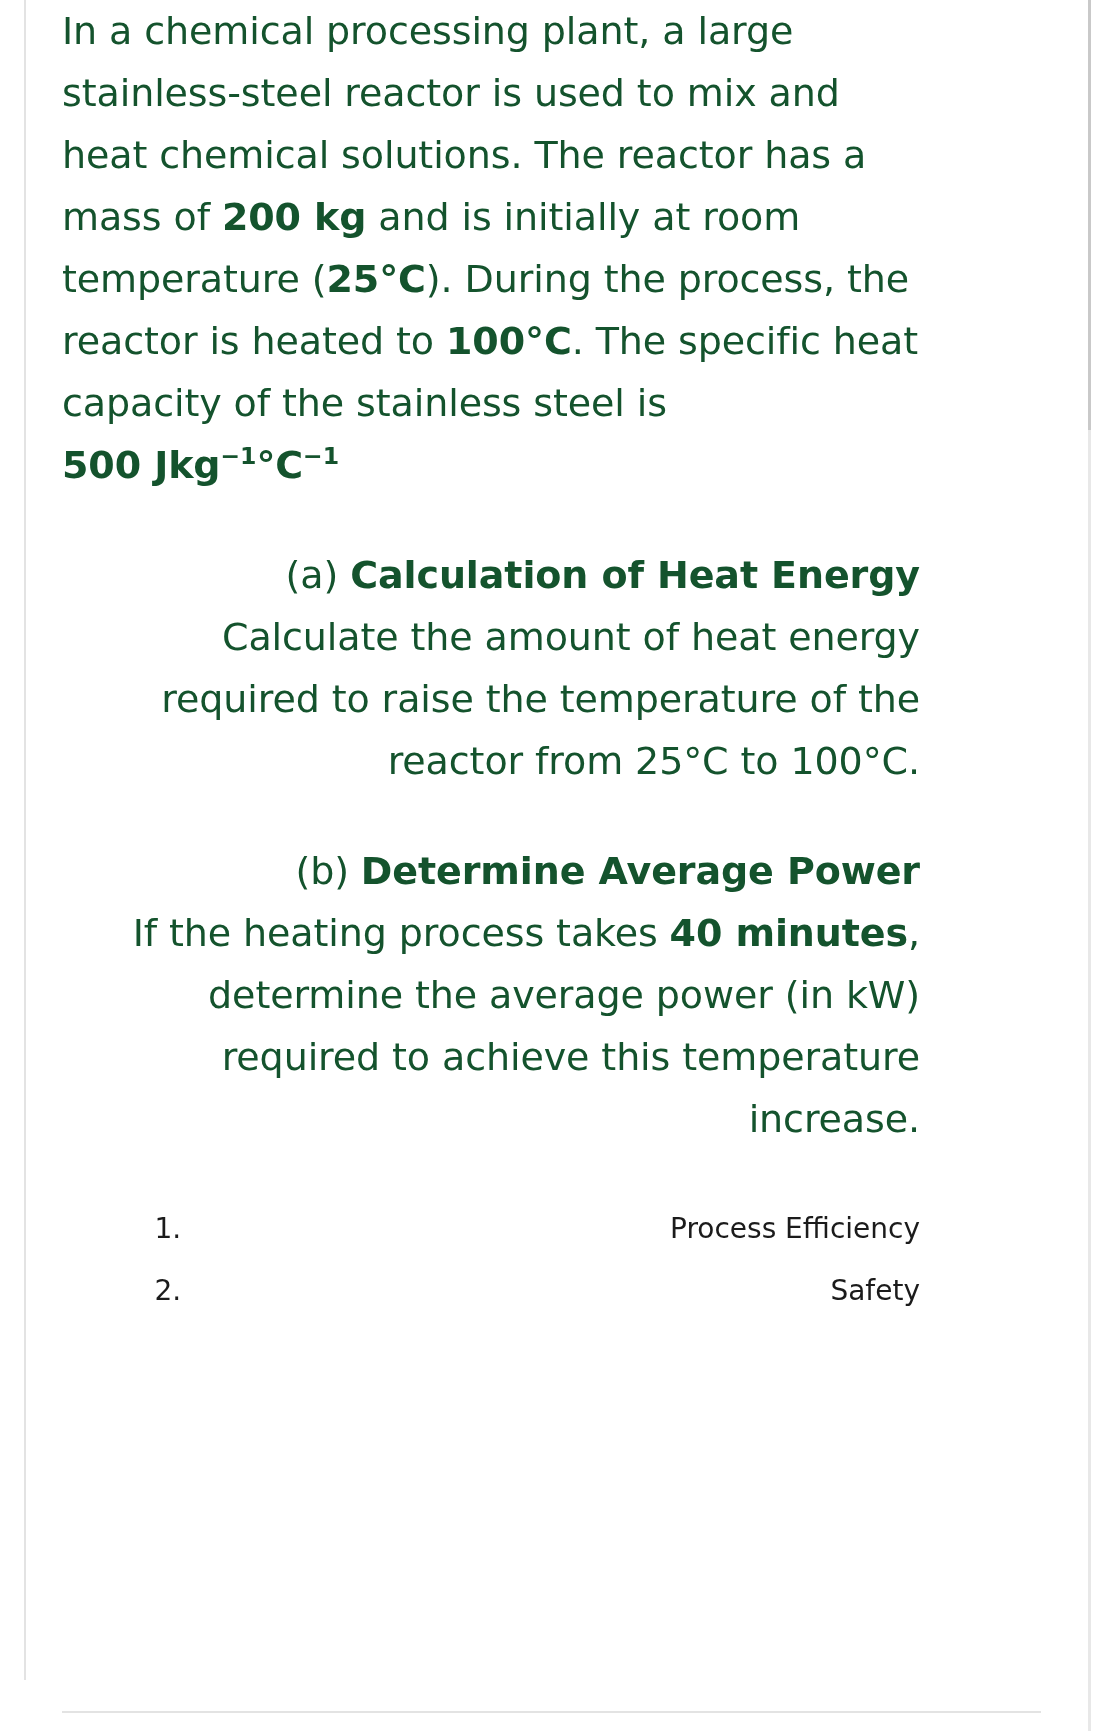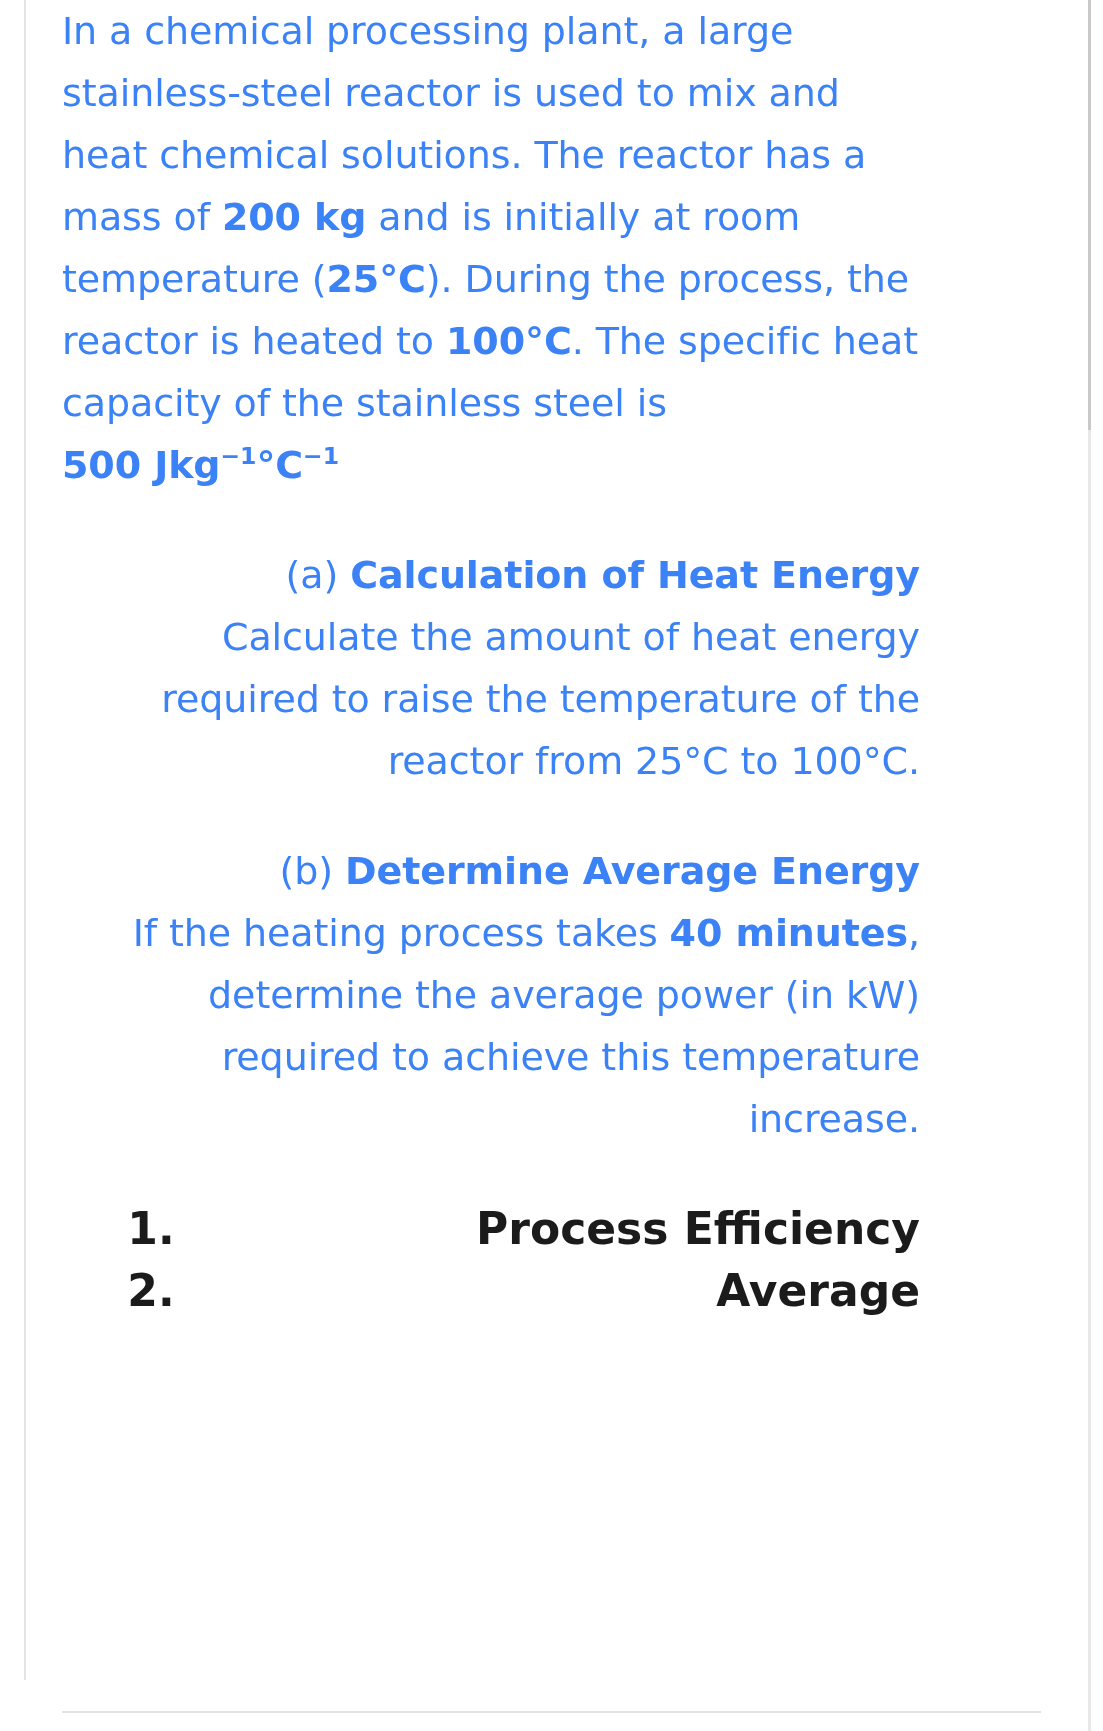--- a/index.html
+++ b/index.html
@@ -49,21 +49,21 @@
   .content {
     position: relative;
     padding: 0 60px 0 62px;
     width: 980px;
     box-sizing: border-box;
   }
   p {
     margin: 0;
     font-size: 38px;
     line-height: 62px;
-    color: #3b82f6;
+    color: #14532d;
     letter-spacing: -0.1px;
   }
   .intro {
     padding-top: 0;
   }
   .block {
     margin-top: 48px;
     text-align: right;
   }
   .heading-line {
@@ -77,23 +77,23 @@
     font-weight: 700;
   }
   sup {
     font-size: 0.62em;
     vertical-align: super;
     line-height: 0;
   }
   ol.sublist {
     margin: 30px 0 0 0;
     padding-left: 128px;
-    font-size: 44px;
+    font-size: 28px;
     line-height: 62px;
-    font-weight: 700;
+    font-weight: 400;
   }
   ol.sublist li {
     margin: 0;
     padding-left: 6px;
   }
   .bottom-rule {
     position: absolute;
     left: 62px;
     right: 62px;
     bottom: 18px;
@@ -114,27 +114,27 @@
   <div class="content">
 
     <p class="intro"><span>In a chemical processing plant, a large stainless-steel reactor is used to mix and heat chemical solutions. The reactor has a mass of </span><b>200 kg</b><span> and is initially at room temperature (</span><b>25°C</b><span>). During the process, the reactor is heated to </span><b>100°C</b><span>. The specific heat capacity of the stainless steel is </span><b class="nowrap"><span>500 Jkg</span><sup>−1</sup><span>°C</span><sup>−1</sup></b></p>
 
     <div class="block">
       <p class="heading-line"><span class="label">(a) </span><b>Calculation of Heat Energy</b></p>
       <p>Calculate the amount of heat energy required to raise the temperature of the reactor from 25°C to 100°C.</p>
     </div>
 
     <div class="block">
-      <p class="heading-line"><span class="label">(b) </span><b>Determine Average Energy</b></p>
+      <p class="heading-line"><span class="label">(b) </span><b>Determine Average Power</b></p>
       <p><span>If the heating process takes </span><b>40 minutes</b><span>, determine the average power (in kW) required to achieve this temperature increase.</span></p>
     </div>
 
     <div class="block">
       <ol class="sublist">
         <li>Process Efficiency</li>
-        <li>Average</li>
+        <li>Safety</li>
       </ol>
     </div>
 
   </div>
 
   <div class="bottom-rule"></div>
 </div>
 
 </body></html>

